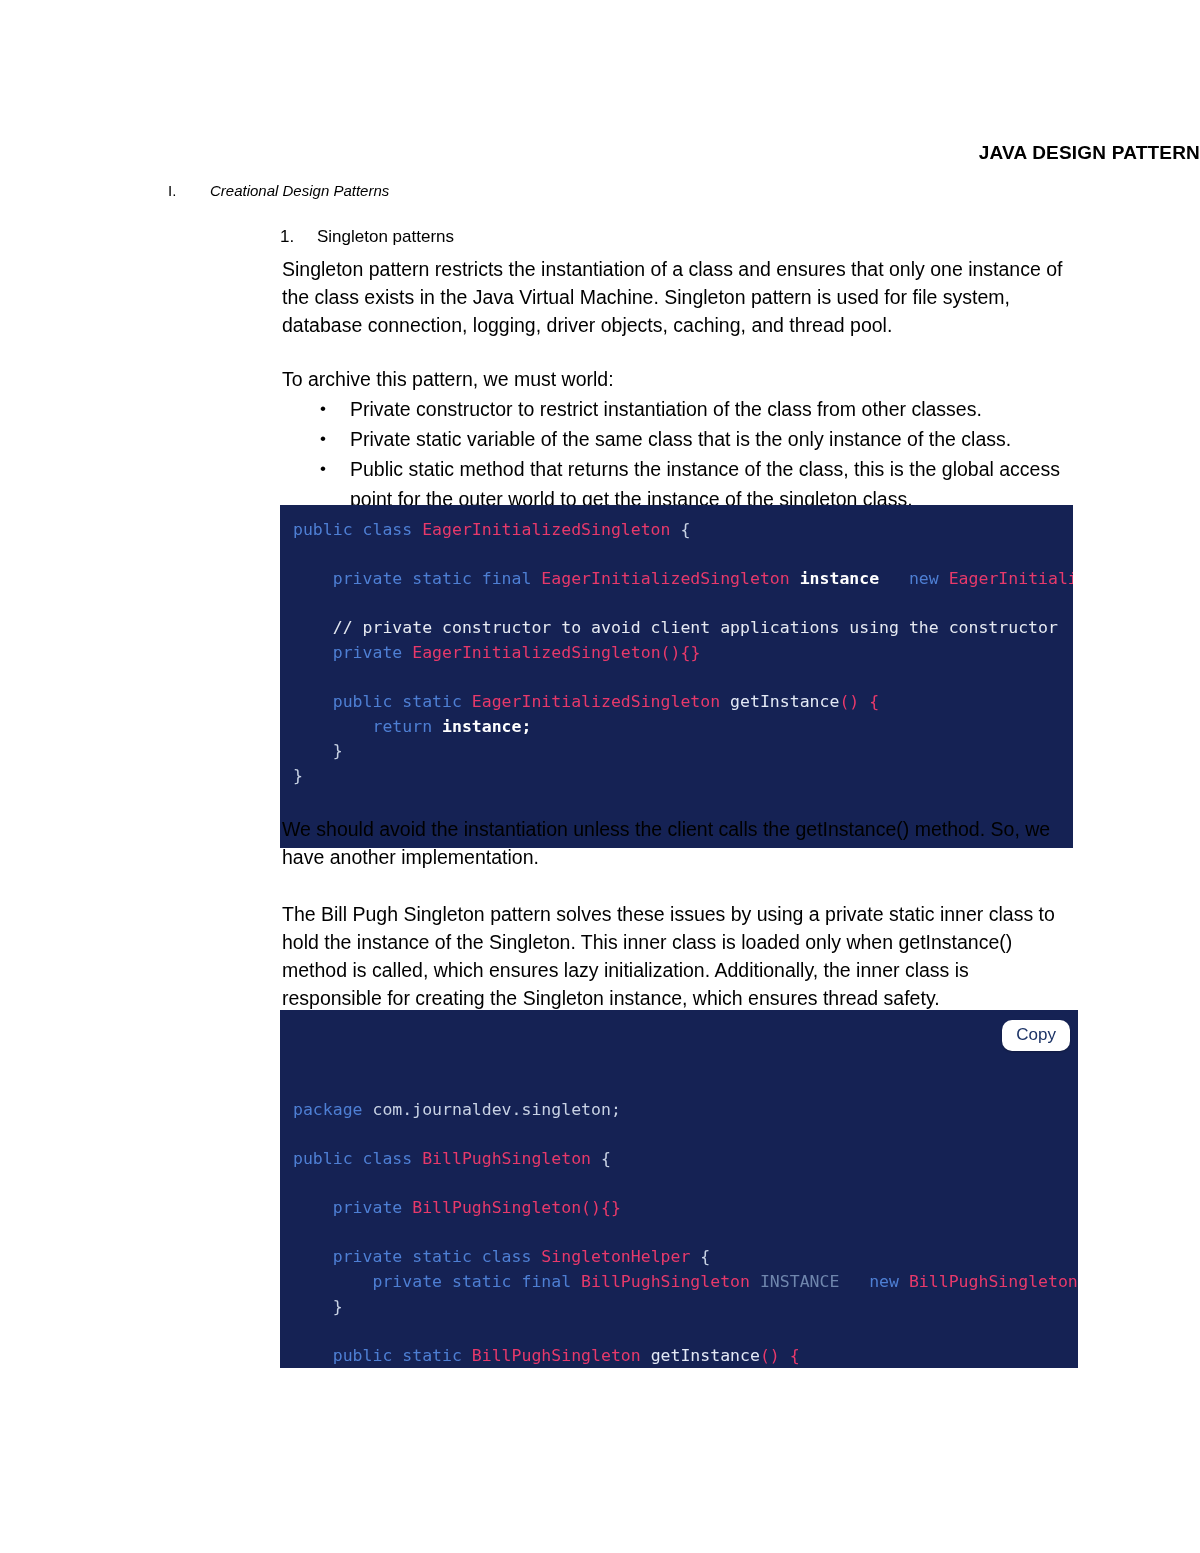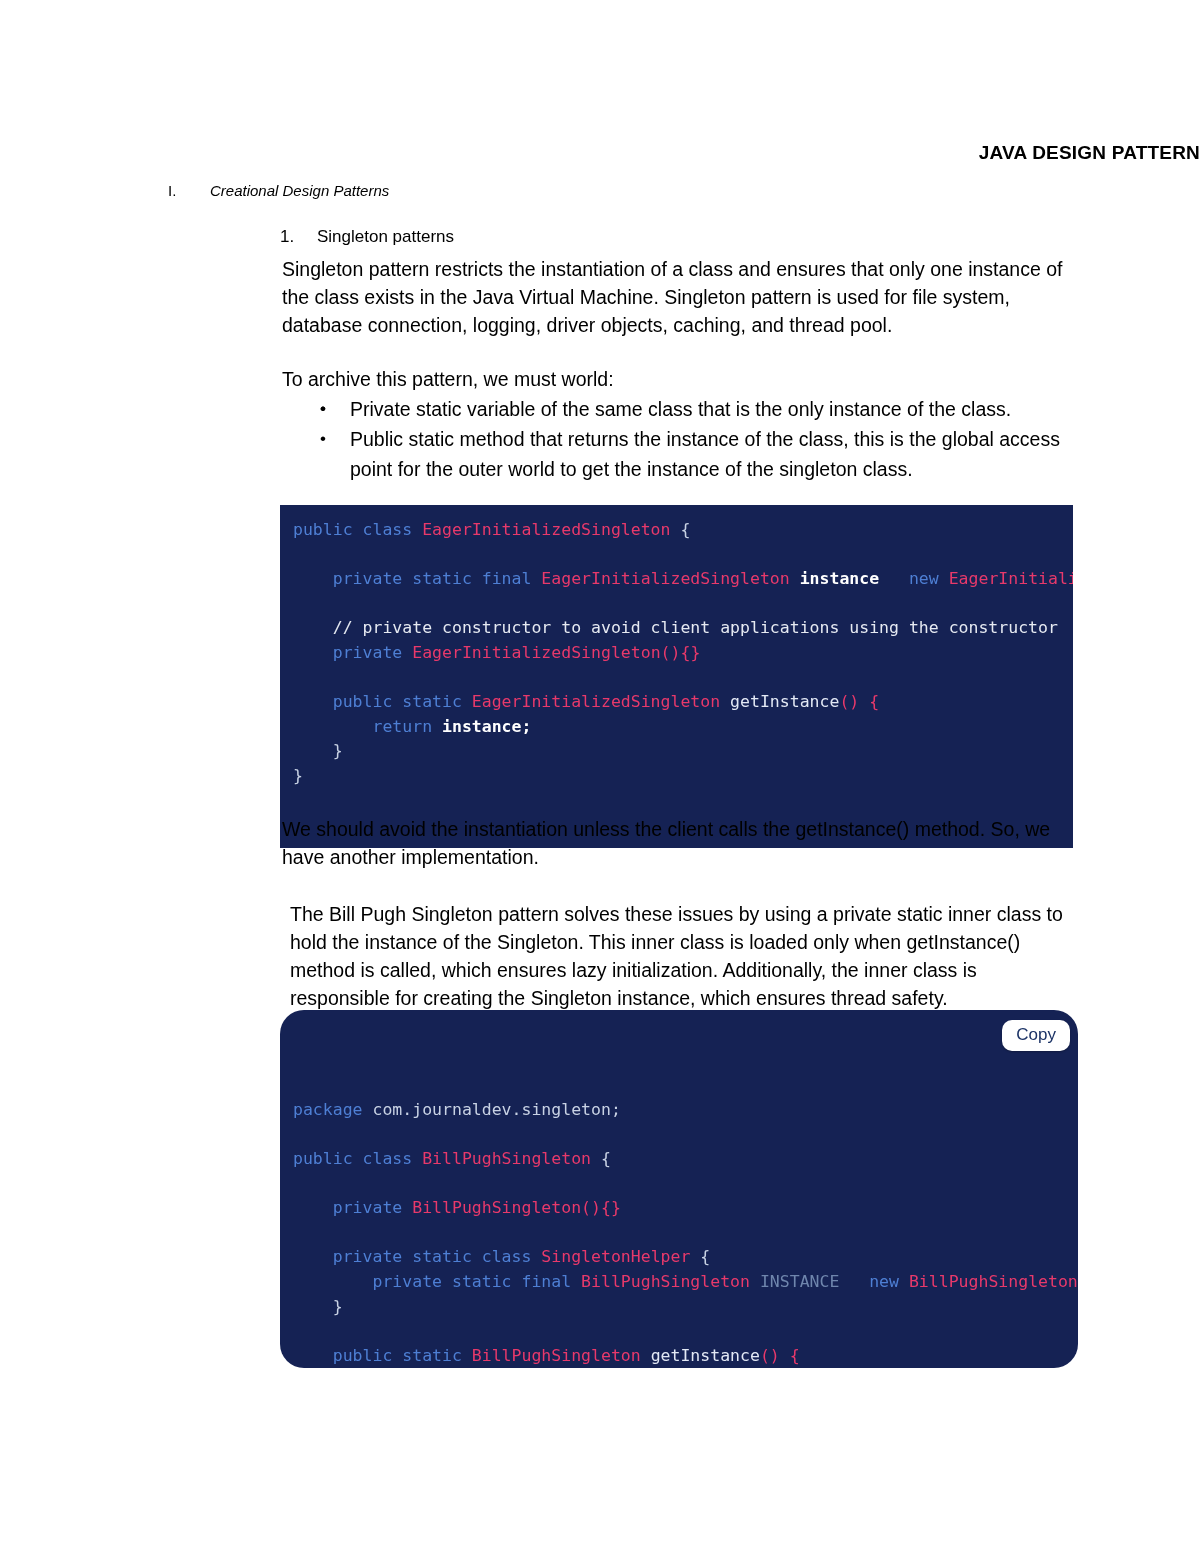--- a/index.html
+++ b/index.html
@@ -66,21 +66,21 @@
   .body-block {
     position: absolute;
     left: 282px;
     width: 790px;
     font-size: 19.5px;
     line-height: 28px;
   }
   #para-intro { top: 255px; }
   #para-archive { top: 365px; }
   #para-avoid   { top: 815px; }
-  #para-billpugh{ top: 900px; margin-left: 8px; }
+  #para-billpugh{ top: 900px; }
 
   
   .bullets {
     position: absolute;
     left: 282px;
     top: 394px;
     width: 790px;
     font-size: 19.5px;
     line-height: 30px;
   }
@@ -116,21 +116,20 @@
     width: 793px;
     height: 343px;
     padding: 13px 0 0 13px;
   }
   #code-billpugh {
     left: 280px;
     top: 1010px;
     width: 798px;
     height: 358px;
     padding: 14px 0 0 13px;
-    border-radius: 24px;
   }
   .code-line { display: block; height: 24.6px; }
   .code-line.blank { height: 24.6px; }
 
   .k   { color: #4e7fd4; }      
   .cls { color: #e8396b; }      
   .var { color: #ffffff; font-weight: bold; }  
   .cmt { color: #e6eaf2; }      
   .pl  { color: #c8d2e4; }      
   .cst { color: #6f86ad; }      
@@ -166,21 +165,21 @@
 
   <div class="lvl2">
     <span class="marker">1.</span><span>Singleton patterns</span>
   </div>
 
   <div class="body-block" id="para-intro">Singleton pattern restricts the instantiation of a class and ensures that only one instance of the class exists in the Java Virtual Machine. Singleton pattern is used for file system, database connection, logging, driver objects, caching, and thread pool.</div>
 
   <div class="body-block" id="para-archive">To archive this pattern, we must world:</div>
 
   <div class="bullets" id="bullet-list">
-      <div class="bullet-row"><span class="dot">•</span></div>
+      <div class="bullet-row"><span class="dot">•</span><span>Private constructor to restrict instantiation of the class from other classes.</span></div>
       <div class="bullet-row"><span class="dot">•</span><span>Private static variable of the same class that is the only instance of the class.</span></div>
       <div class="bullet-row"><span class="dot">•</span><span>Public static method that returns the instance of the class, this is the global access point for the outer world to get the instance of the singleton class.</span></div>
     </div>
 
   <div class="code-block" id="code-eager" style="background: rgb(21, 34, 84);"><div class="code-line"><span class="k">public class </span><span class="cls">EagerInitializedSingleton </span><span class="pl">{</span></div><div class="code-line blank">&nbsp;</div><div class="code-line"><span class="k">    private static final </span><span class="cls">EagerInitializedSingleton </span><span class="var">instance </span><span class="k">  new </span><span class="cls">EagerInitializedSin</span></div><div class="code-line blank">&nbsp;</div><div class="code-line"><span class="cmt">    // private constructor to avoid client applications using the constructor</span></div><div class="code-line"><span class="k">    private </span><span class="cls">EagerInitializedSingleton</span><span class="pn">(){}</span></div><div class="code-line blank">&nbsp;</div><div class="code-line"><span class="k">    public static </span><span class="cls">EagerInitializedSingleton </span><span class="mth">getInstance</span><span class="pn">() {</span></div><div class="code-line"><span class="k">        return </span><span class="var">instance;</span></div><div class="code-line"><span class="pl">    }</span></div><div class="code-line"><span class="pl">}</span></div></div>
 
   <div class="body-block" id="para-avoid">We should avoid the instantiation unless the client calls the getInstance() method. So, we have another implementation.</div>
 
   <div class="body-block" id="para-billpugh">The Bill Pugh Singleton pattern solves these issues by using a private static inner class to hold the instance of the Singleton. This inner class is loaded only when getInstance() method is called, which ensures lazy initialization. Additionally, the inner class is responsible for creating the Singleton instance, which ensures thread safety.</div>
 

